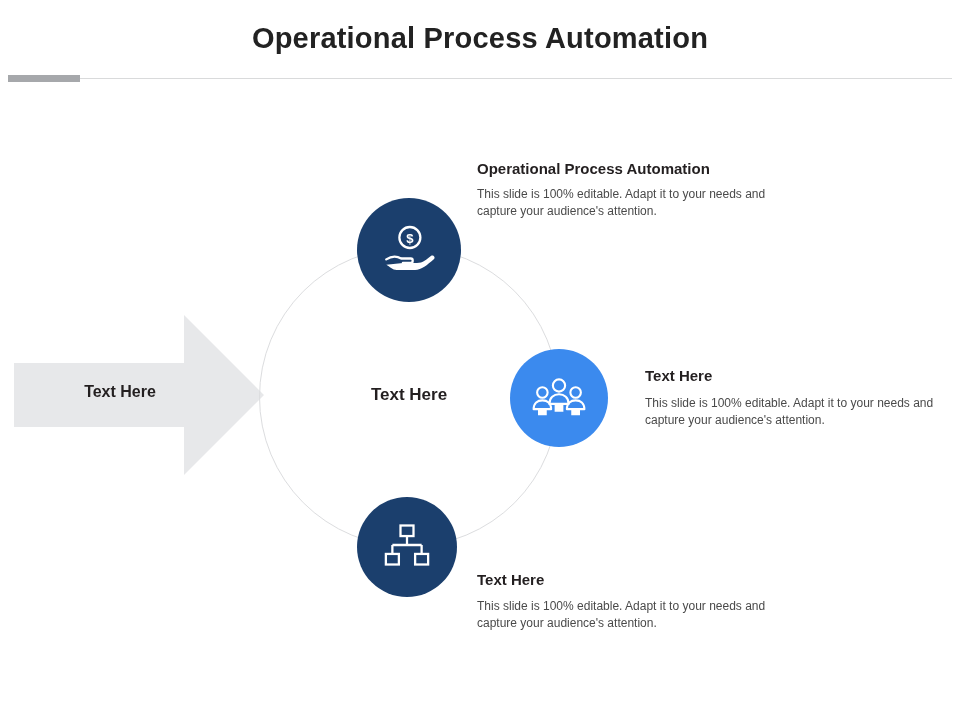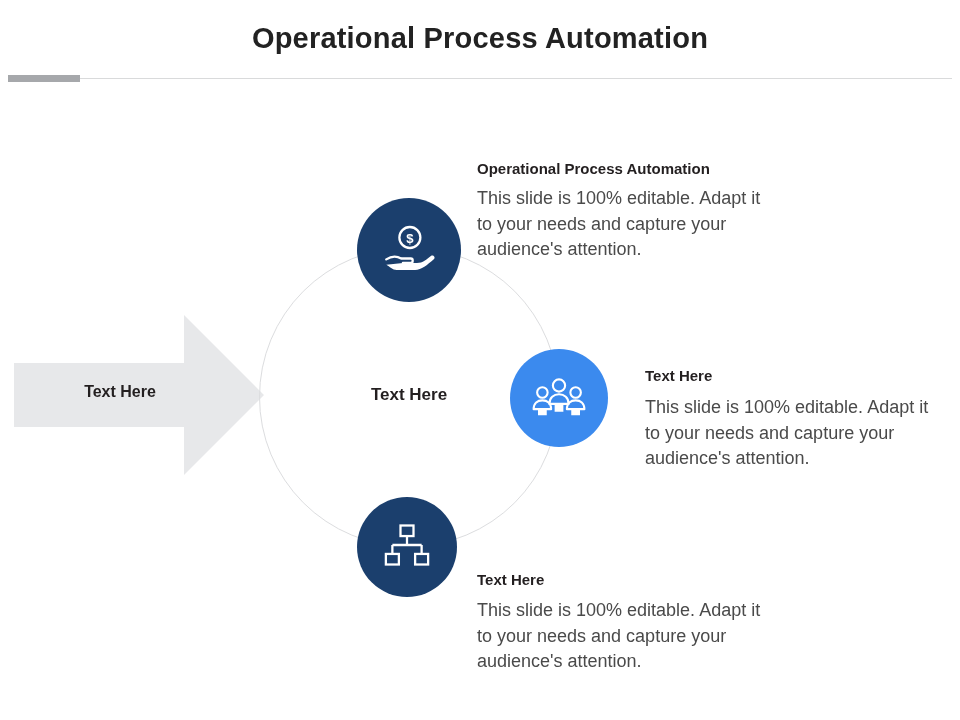--- a/index.html
+++ b/index.html
@@ -120,21 +120,21 @@
 
   
   .blk-heading {
     position: absolute;
     font-size: 15px;
     font-weight: bold;
     color: #231f20;
   }
   .blk-body {
     position: absolute;
-    font-size: 18px;
+    font-size: 12px;
     line-height: 1.42;
     color: #4a4a4a;
   }
 
   .blk1-heading { left: 477px; top: 160px; }
   .blk1-body    { left: 477px; top: 186px; width: 300px; }
 
   .blk2-heading { left: 645px; top: 367px; }
   .blk2-body    { left: 645px; top: 395px; width: 300px; }
 

